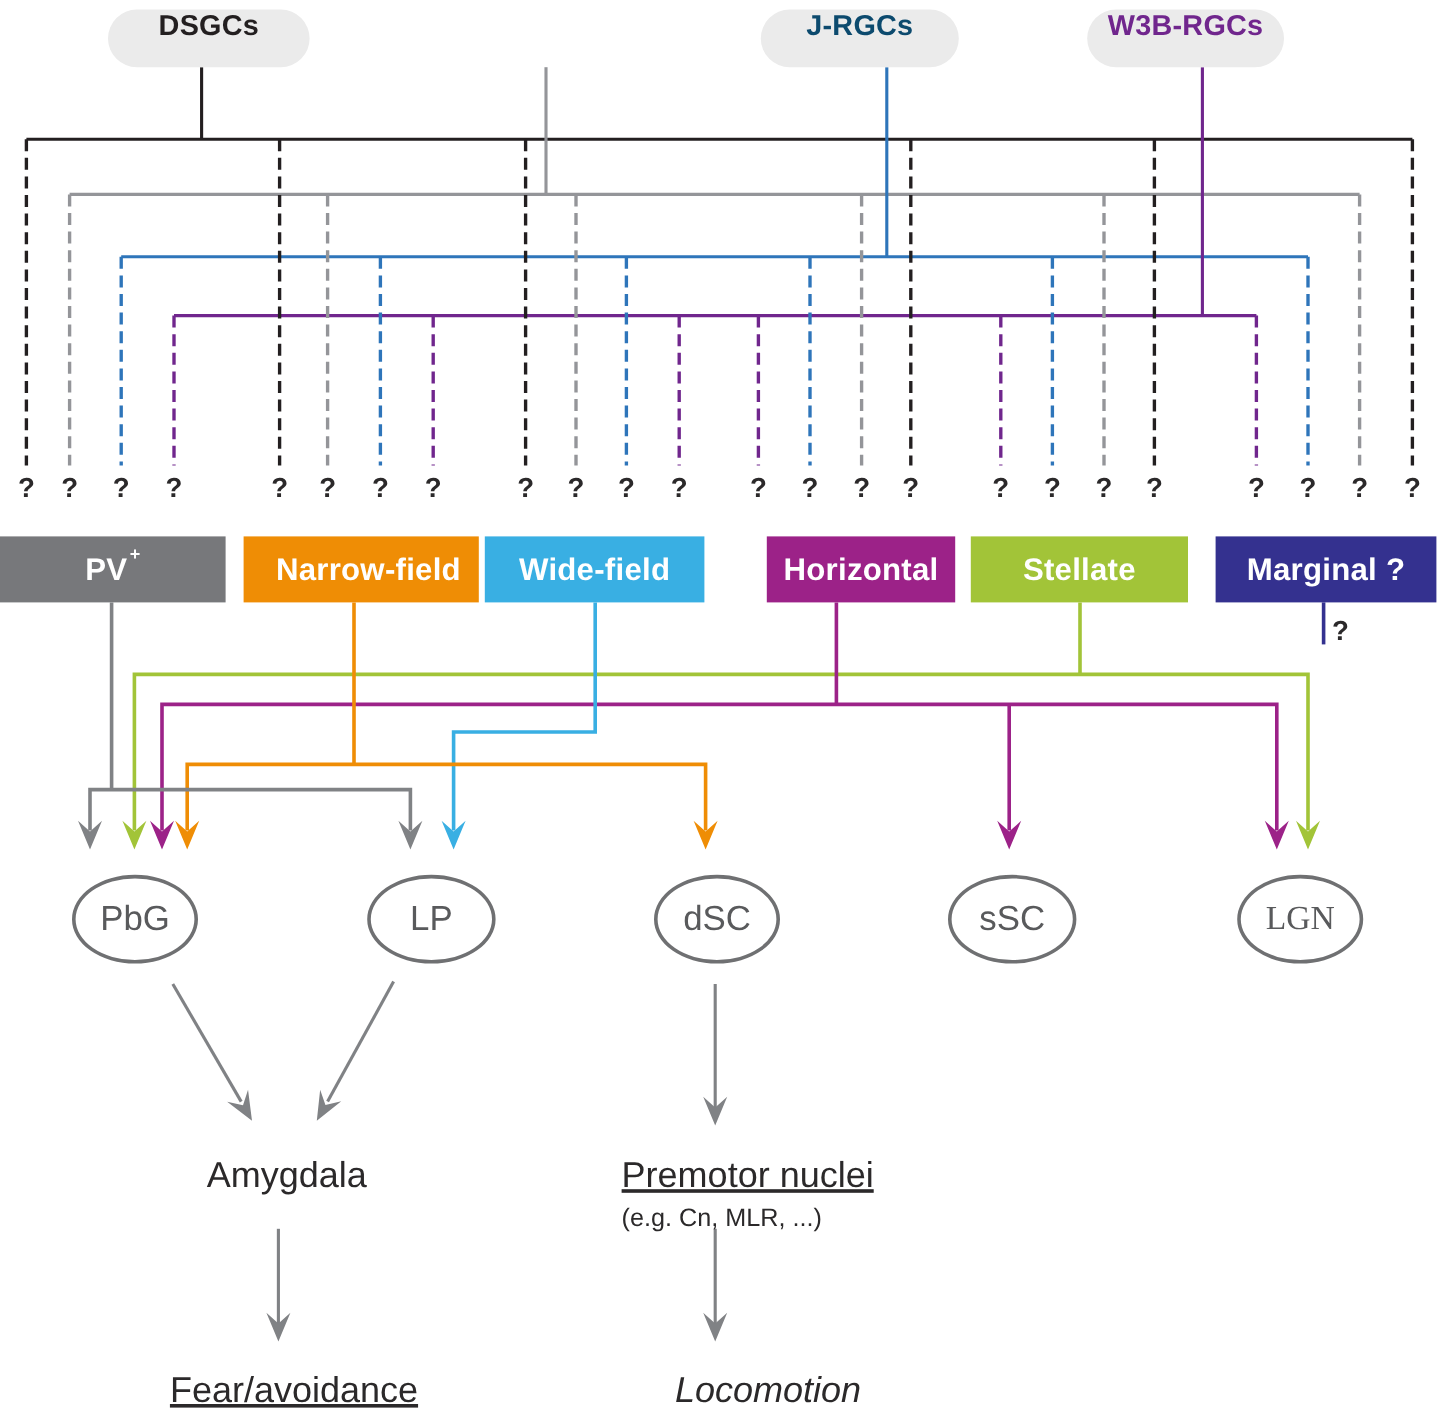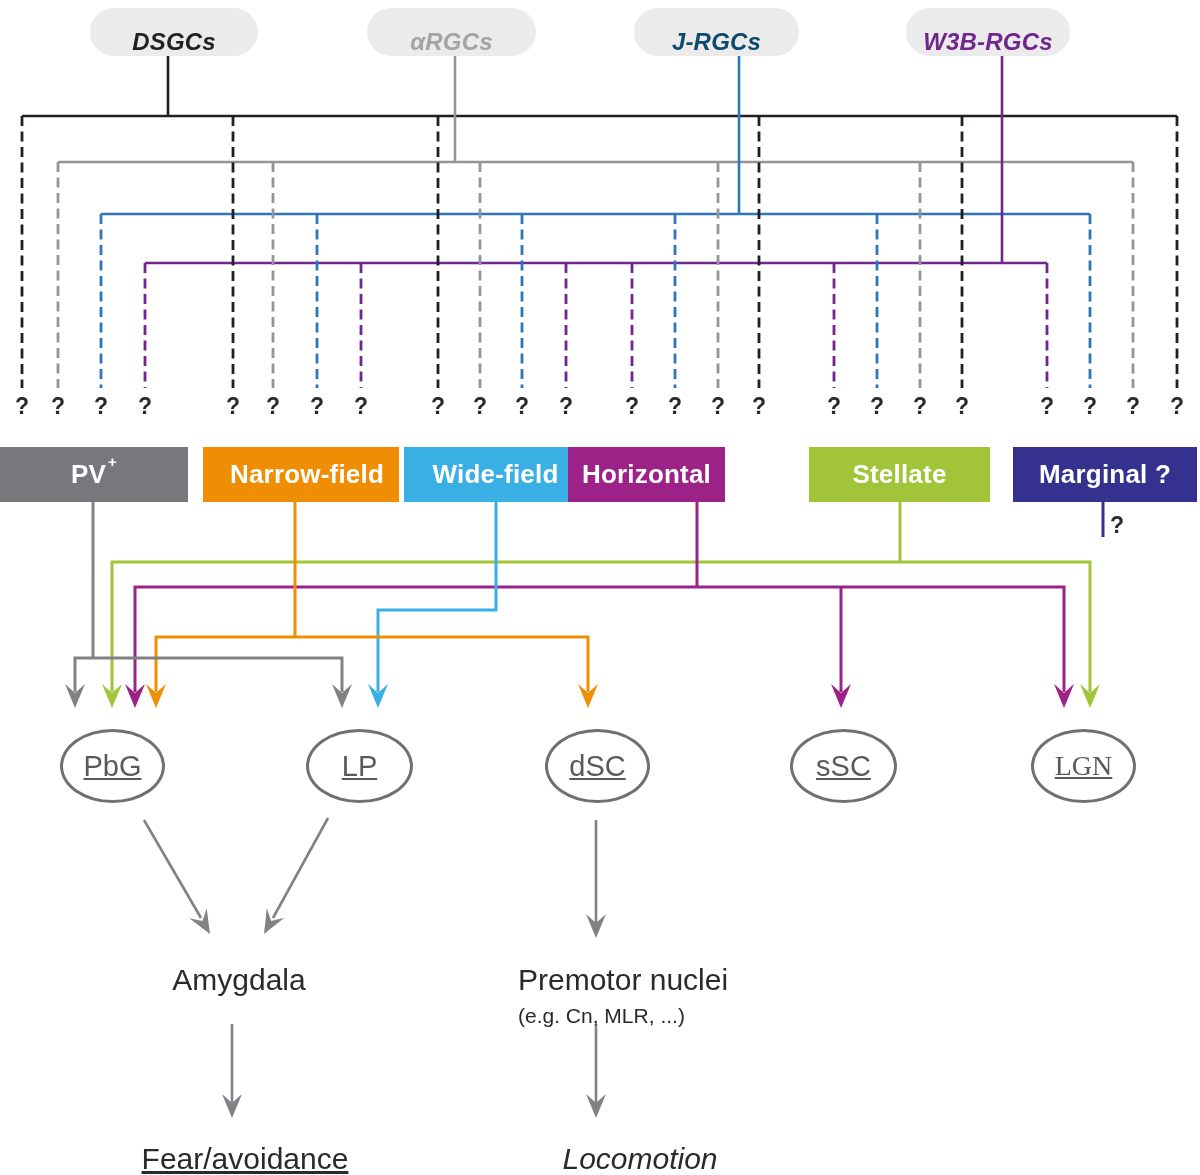--- a/index.html
+++ b/index.html
@@ -3,22 +3,22 @@
 <meta charset="utf-8">
 <style>
   html,body{margin:0;padding:0;background:#ffffff;}
   #canvas{
     position:relative;width:1200px;height:1175px;background:#ffffff;
     font-family:"Liberation Sans",sans-serif;overflow:hidden;
   }
   #wires{position:absolute;left:0;top:0;width:1200px;height:1175px;}
   .pill{
     position:absolute;top:8px;height:48px;border-radius:24px;background:#ebebeb;
-    display:flex;align-items:flex-end;justify-content:center;
-    font-size:24px;font-weight:600;letter-spacing:.2px;font-style:italic;
+    display:flex;align-items:flex-start;justify-content:center;
+    font-size:24px;font-weight:600;letter-spacing:.2px;
   }
   .pill.c-dsgcs{color:#231f20;}
   .pill.c-argcs{color:#a5a3a4;}
   .pill.c-jrgcs{color:#0c4a6e;}
   .pill.c-w3b{color:#70268d;}
   .qmark{
     position:absolute;top:393px;transform:translateX(-50%);
     font-size:23px;font-weight:600;color:#2b292a;
   }
   .classbox{
@@ -31,21 +31,21 @@
   .bg-wide{background:#39afe3;}
   .bg-horizontal{background:#9c2288;}
   .bg-stellate{background:#a2c438;}
   .bg-marginal{background:#34318f;}
   .marginal-q{
     position:absolute;left:1110px;top:512px;font-size:23px;font-weight:600;color:#2b292a;
   }
   .node{
     position:absolute;top:729px;height:74px;border:3px solid #6f7072;border-radius:50%;
     background:#ffffff;display:flex;align-items:center;justify-content:center;
-    color:#595a5c;font-size:29px;box-sizing:border-box;text-decoration:underline;
+    color:#595a5c;font-size:29px;box-sizing:border-box;
   }
   .node.serif{font-family:"Liberation Serif",serif;font-size:28px;}
   .lbl{
     position:absolute;color:#2b292a;font-size:30px;white-space:nowrap;
   }
   .lbl.center{transform:translateX(-50%);}
   .lbl.small{font-size:21px;}
 </style>
 </head>
 <body>
@@ -142,23 +142,20 @@
       <polygon points="266.8,908.2 264,934 284.4,917.8 271.2,920.9"></polygon>
       <polygon points="586,914 596,938 606,914 596,923"></polygon>
       <polygon points="222,1094 232,1118 242,1094 232,1103"></polygon>
       <polygon points="586,1094 596,1118 606,1094 596,1103"></polygon>
     </g>
   </svg>
 
   <div class="pill c-dsgcs" style="left:90px;width:168px;">
     <span>DSGCs</span>
   </div>
-  <div class="pill c-argcs" style="left:367px;width:169px;">
-    <span>αRGCs</span>
-  </div>
   <div class="pill c-jrgcs" style="left:634px;width:165px;">
     <span>J-RGCs</span>
   </div>
   <div class="pill c-w3b" style="left:906px;width:164px;">
     <span>W3B-RGCs</span>
   </div>
 
   <div id="qmark-layer">
       <span class="qmark" style="left: 22px;">?</span>
       <span class="qmark" style="left: 58px;">?</span>
@@ -188,21 +185,21 @@
 
   <div class="classbox bg-pv" style="left:0px;width:188px;">
     <span><span>PV</span><sup>+</sup></span>
   </div>
   <div class="classbox bg-narrow" style="left:203px;width:184px;">
     <span>Narrow-field</span>
   </div>
   <div class="classbox bg-wide" style="left:404px;width:183px;">
     <span>Wide-field</span>
   </div>
-  <div class="classbox bg-horizontal" style="left:568px;width:157px;">
+  <div class="classbox bg-horizontal" style="left:639px;width:157px;">
     <span>Horizontal</span>
   </div>
   <div class="classbox bg-stellate" style="left:809px;width:181px;">
     <span>Stellate</span>
   </div>
   <div class="classbox bg-marginal" style="left:1013px;width:184px;">
     <span>Marginal ?</span>
   </div>
 
   <span class="marginal-q">?</span>
@@ -217,18 +214,18 @@
     <span>dSC</span>
   </div>
   <div class="node" style="left:790px;width:107px;">
     <span>sSC</span>
   </div>
   <div class="node serif" style="left:1031px;width:105px;">
     <span>LGN</span>
   </div>
 
   <div class="lbl center" style="left:239px;top:963px;">Amygdala</div>
-  <div class="lbl" style="left:518px;top:963px;">Premotor nuclei</div>
+  <div class="lbl" style="left:518px;top:963px;text-decoration:underline;">Premotor nuclei</div>
   <div class="lbl small" style="left:518px;top:1004px;">(e.g. Cn, MLR, ...)</div>
   <div class="lbl center" style="left:245px;top:1142px;text-decoration:underline;">Fear/avoidance</div>
   <div class="lbl center" style="left:640px;top:1142px;font-style:italic;">Locomotion</div>
 
 </div>
 
 </body></html>

